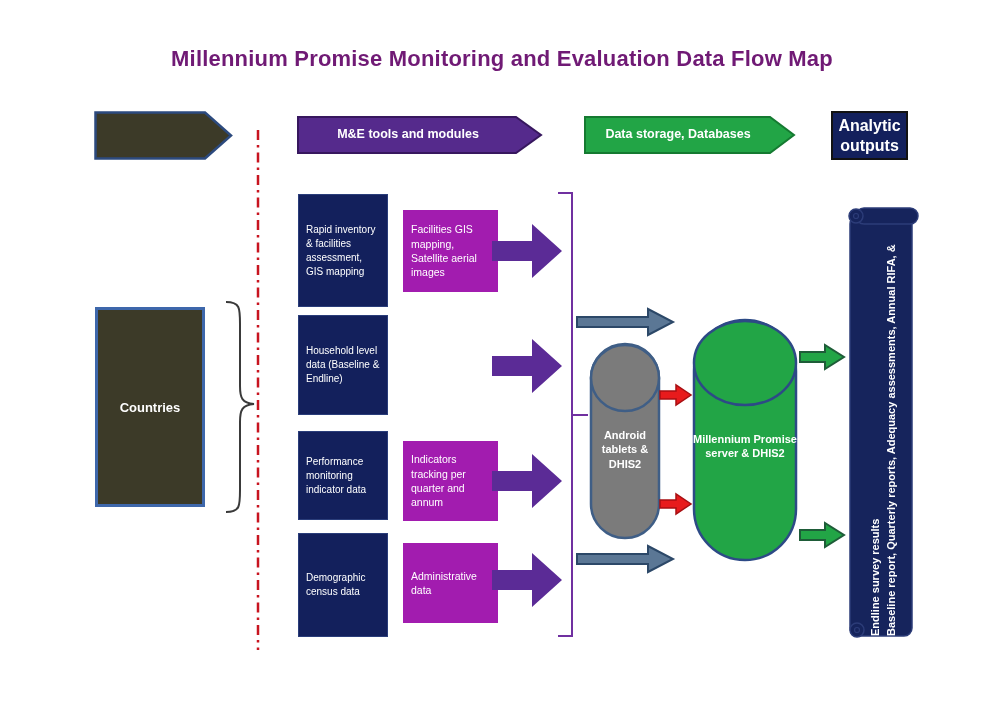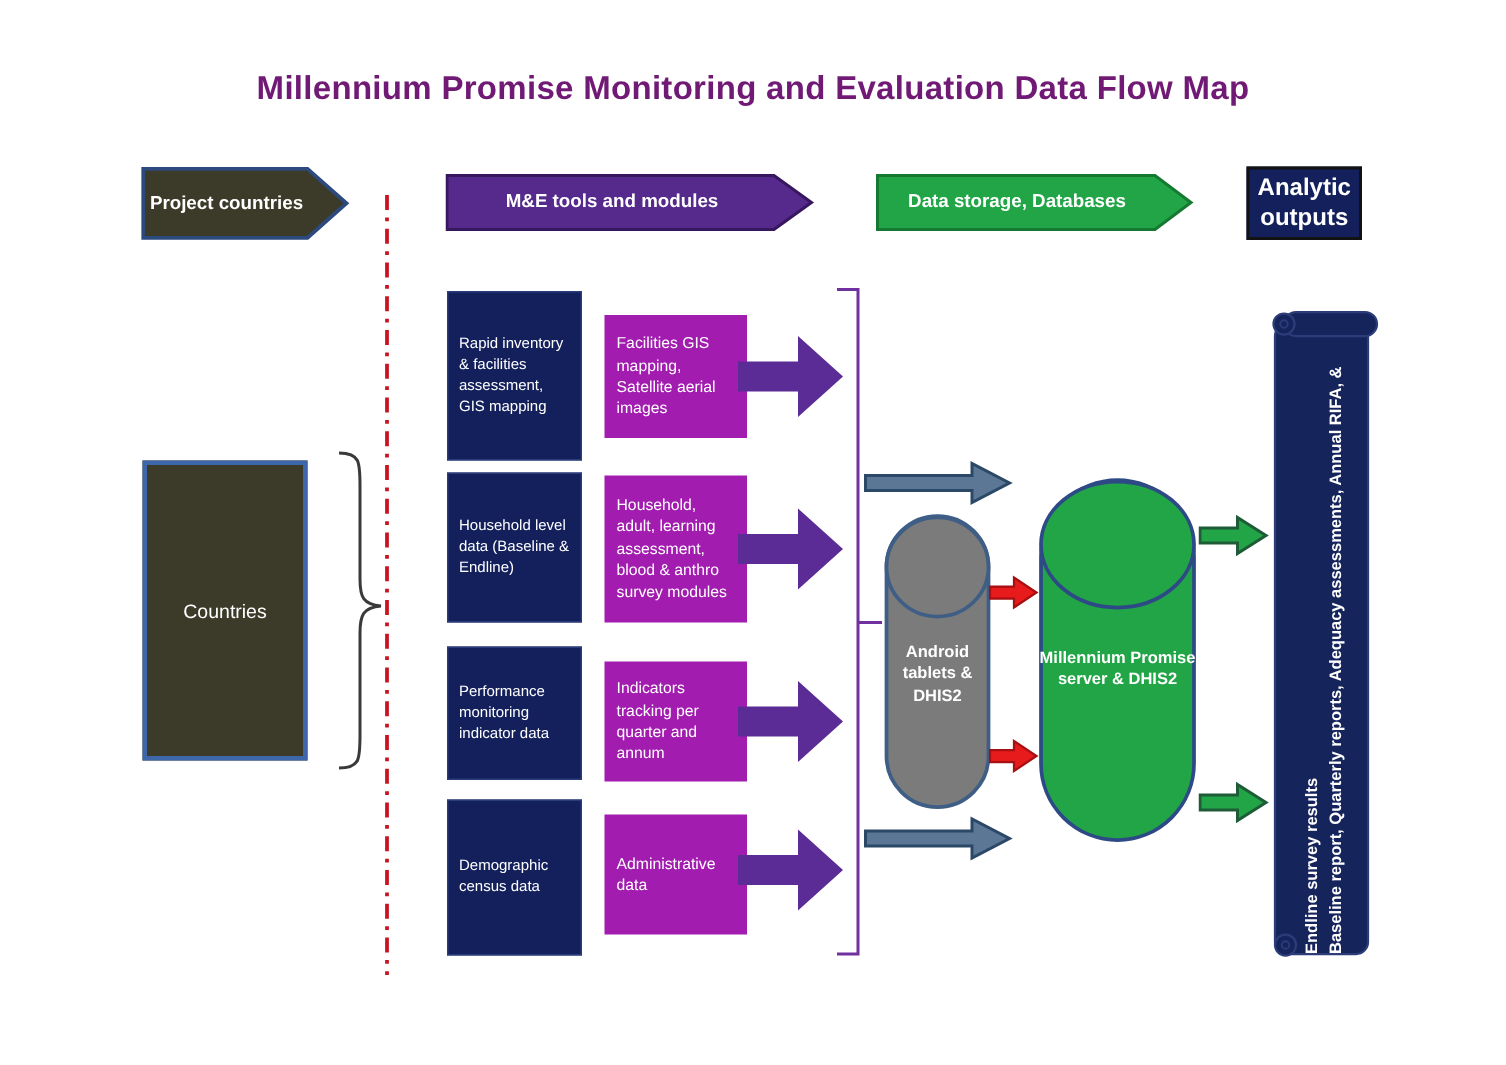--- a/index.html
+++ b/index.html
@@ -4,42 +4,41 @@
 <style>
   html,body{margin:0;padding:0;background:#ffffff;}
   #canvas{position:relative;width:1004px;height:710px;background:#ffffff;overflow:hidden;
           font-family:"Liberation Sans",sans-serif;}
   .abs{position:absolute;}
   .title{left:0;top:46px;width:1004px;text-align:center;font-size:22px;font-weight:bold;color:#701a75;letter-spacing:.2px;}
   .hdr-text{display:flex;align-items:center;justify-content:center;text-align:center;
             color:#ffffff;font-weight:bold;font-size:12.5px;line-height:1.25;}
   .navy-rect{background:#13205c;border:2px solid #121212;color:#fff;font-weight:bold;font-size:16px;
              display:flex;align-items:center;justify-content:center;text-align:center;line-height:1.25;}
-  .countries{background:#3c3a28;border:3px solid #3e67ab;color:#fff;font-weight:normal;font-size:13px;
+  .countries{background:#3c3a28;border:3px solid #3e67ab;color:#fff;font-weight:bold;font-size:13px;
              display:flex;align-items:center;justify-content:center;}
   .src-box{background:#13205c;border:1px solid #2a3d7a;color:#fff;font-size:10px;line-height:1.4;
            display:flex;align-items:center;padding:4px 7px;box-sizing:border-box;}
   .mod-box{background:#a21caf;color:#fff;font-size:10.5px;line-height:1.38;
            display:flex;align-items:center;padding:5px 8px;box-sizing:border-box;}
   .cyl-text{color:#fff;font-weight:bold;font-size:11px;line-height:1.3;text-align:center;}
   .scroll-text{transform:rotate(-90deg);display:flex;flex-direction:column-reverse;justify-content:center;
                color:#fff;font-weight:bold;font-size:11px;line-height:16px;text-align:left;padding-left:4px;box-sizing:border-box;}
   svg{display:block;}
 </style>
 </head>
 <body>
 
 <div id="canvas">
 
   <div class="abs title">Millennium Promise Monitoring and Evaluation Data Flow Map</div>
 
   <svg class="abs" style="left:94px;top:111px" width="140" height="49">
     <polygon points="1.5,1.5 111,1.5 137,24.5 111,47.5 1.5,47.5" stroke="#2c4a7e" stroke-width="2.5" fill="#3c3a28"></polygon>
   </svg>
-  <div class="abs hdr-text" style="left:94px;top:111px;width:114px;height:49px">Project countries</div>
 
   <svg class="abs" style="left:297px;top:116px" width="248" height="38">
     <polygon points="1,1 219,1 244,19 219,37 1,37" stroke="#37175e" stroke-width="2" fill="#552a8c"></polygon>
   </svg>
   <div class="abs hdr-text" style="left:297px;top:116px;width:222px;height:38px">M&amp;E tools and modules</div>
 
   <svg class="abs" style="left:584px;top:116px" width="214" height="38">
     <polygon points="1,1 186,1 210,19 186,37 1,37" stroke="#157a31" stroke-width="2" fill="#22a546"></polygon>
   </svg>
   <div class="abs hdr-text" style="left:584px;top:116px;width:188px;height:38px">Data storage, Databases</div>
@@ -55,21 +54,20 @@
   <svg class="abs" style="left:218px;top:294px" width="42" height="226">
     <path d="M8,8 C22,8 22,14 22,30 L22,92 C22,104 24,109 36,110 C24,111 22,116 22,128 L22,196 C22,212 22,218 8,218" fill="none" stroke="#3a3a3a" stroke-width="2"></path>
   </svg>
 
   <div class="abs src-box" style="left:298px;top:315px;width:90px;height:100px">Household level data  (Baseline &amp; Endline)</div>
   <div class="abs src-box" style="left:298px;top:194px;width:90px;height:113px">Rapid inventory &amp; facilities assessment, GIS mapping</div>
   <div class="abs src-box" style="left:298px;top:431px;width:90px;height:89px">Performance monitoring indicator data</div>
   <div class="abs src-box" style="left:298px;top:533px;width:90px;height:104px">Demographic census data</div>
 
   <div class="abs mod-box" style="left:403px;top:210px;width:95px;height:82px">Facilities GIS mapping, Satellite aerial images</div>
-  <div class="abs mod-box" style="left:403px;top:317px;width:95px;height:98px">Household, adult, learning assessment, blood &amp; anthro survey modules</div>
   <div class="abs mod-box" style="left:403px;top:441px;width:95px;height:80px">Indicators tracking per quarter and annum</div>
   <div class="abs mod-box" style="left:403px;top:543px;width:95px;height:80px">Administrative data</div>
 
   <svg class="abs" style="left:492px;top:222px" width="74" height="58">
     <polygon points="0,19 40,19 40,2 70,29 40,56 40,39 0,39" fill="#5b2b96"></polygon>
   </svg>
   <svg class="abs" style="left:492px;top:337px" width="74" height="58">
     <polygon points="0,19 40,19 40,2 70,29 40,56 40,39 0,39" fill="#5b2b96"></polygon>
   </svg>
   <svg class="abs" style="left:492px;top:452px" width="74" height="58">

